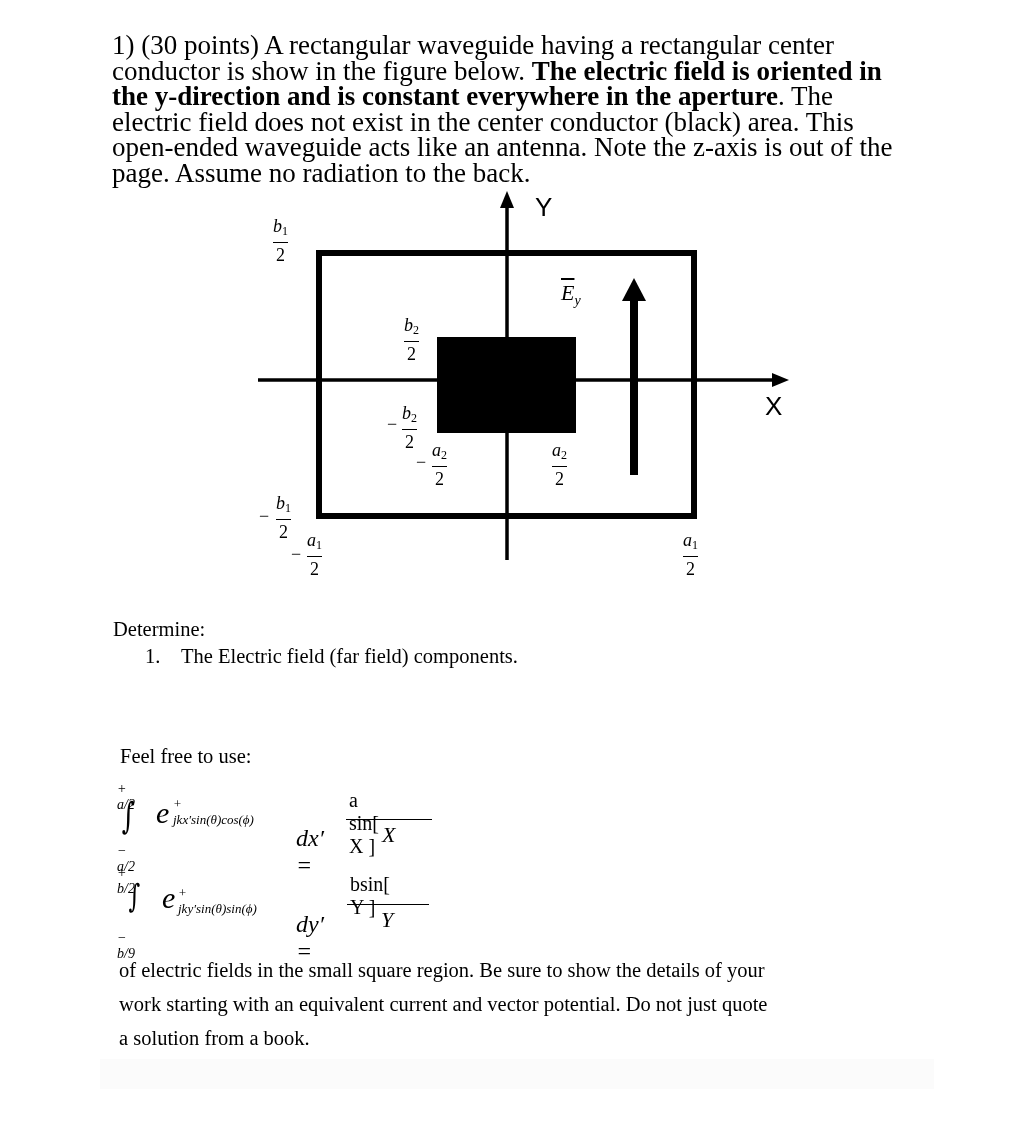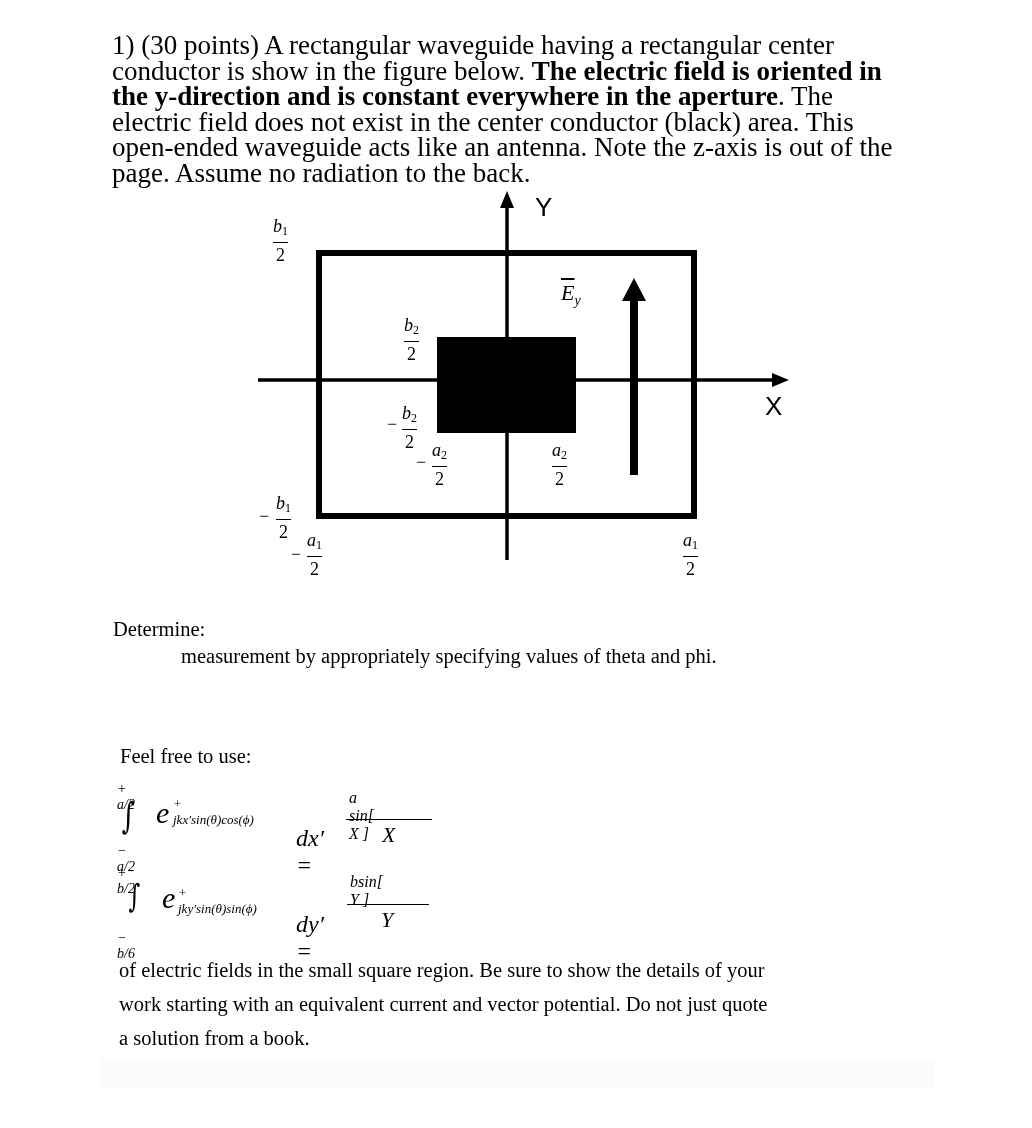--- a/index.html
+++ b/index.html
@@ -17,21 +17,21 @@
   .neg { position: absolute; font-size: 18px; }
   .axis-label { font-family: "Liberation Sans", "DejaVu Sans", sans-serif; font-size: 26px; position: absolute; }
   .list { left: 145px; font-size: 20.5px; line-height: 26px; }
   .list .num { display: inline-block; width: 36px; }
   .list .indent { display: inline-block; padding-left: 36px; }
   .limit { position: absolute; font-size: 14px; font-style: italic; }
   .intsign { position: absolute; font-size: 36px; font-family: "DejaVu Serif", serif; transform: scaleX(0.7); }
   .expo { position: absolute; font-size: 30px; font-style: italic; }
   .expo-sup { position: absolute; font-size: 13px; font-style: italic; }
   .dx { position: absolute; font-size: 24px; font-style: italic; margin-top: 24px; }
-  .rhs-num { position: absolute; font-size: 16px; font-style: italic; }
+  .rhs-num { position: absolute; font-size: 20px; }
   .rhs-den { position: absolute; font-size: 22px; font-style: italic; }
   .rhs-bar { position: absolute; border-top: 1px solid #000; }
   .closing { left: 119px; width: 820px; font-size: 20.5px; line-height: 34px; }
   .gray-band { position: absolute; left: 100px; top: 1059px; width: 834px; height: 30px; background: #fbfbfb; }
 </style>
 </head>
 <body>
 
 <div class="abs para" style="top:33px;">
   <span>1) (30 points) A rectangular waveguide having a rectangular center conductor is show in the figure below.</span>
@@ -111,42 +111,42 @@
   <div class="frac" style="left:683px;top:530px;">
     <span class="num"><span>a</span><sub>1</sub></span>
     <span class="bar"></span>
     <span class="den">2</span>
   </div>
 </div>
 
 <div class="abs" style="left:113px;top:618px;font-size:20.5px;">Determine:</div>
 <div class="abs list" style="top:643px;">
   <div>
-    <span class="indent">measurement by appropriately specifying values of theta and phi.</span>
+    <span class="num">1.</span><span>The Electric field (far field) components.</span>
   </div>
 </div>
 
 <div class="abs" style="left:120px;top:745px;font-size:20.5px;">Feel free to use:</div>
 
 <div class="abs" style="left:0;top:0;">
   <span class="limit" style="left:117px;top:781px;">+ a/2</span>
   <span class="intsign" style="left:119px;top:795px;">∫</span>
   <span class="limit" style="left:117px;top:843px;">− a/2</span>
   <span class="expo" style="left:156px;top:796px;">e</span>
   <span class="expo-sup" style="left:173px;top:796px;">+ jkx′sin(θ)cos(ϕ)</span>
   <span class="dx" style="left:296px;top:801px;">dx′ =</span>
   <span class="rhs-num" style="left:349px;top:789px;">a sin[ X ]</span>
   <span class="rhs-bar" style="left:346px;top:819px;width:86px;"></span>
   <span class="rhs-den" style="left:382px;top:822px;">X</span>
 </div>
 
 <div class="abs" style="left:0;top:0;">
   <span class="limit" style="left:117px;top:865px;">+ b/2</span>
   <span class="intsign" style="left:126px;top:877px;font-size:32px;">∫</span>
-  <span class="limit" style="left:117px;top:930px;">− b/6</span>
+  <span class="limit" style="left:117px;top:930px;">− b/9</span>
   <span class="expo" style="left:162px;top:881px;">e</span>
   <span class="expo-sup" style="left:178px;top:885px;">+ jky′sin(θ)sin(ϕ)</span>
   <span class="dx" style="left:296px;top:887px;">dy′ =</span>
   <span class="rhs-num" style="left:350px;top:873px;">bsin[ Y ]</span>
   <span class="rhs-bar" style="left:347px;top:904px;width:82px;"></span>
   <span class="rhs-den" style="left:381px;top:907px;">Y</span>
 </div>
 
 <div class="gray-band"></div>
 <div class="abs closing" style="top:953px;">

